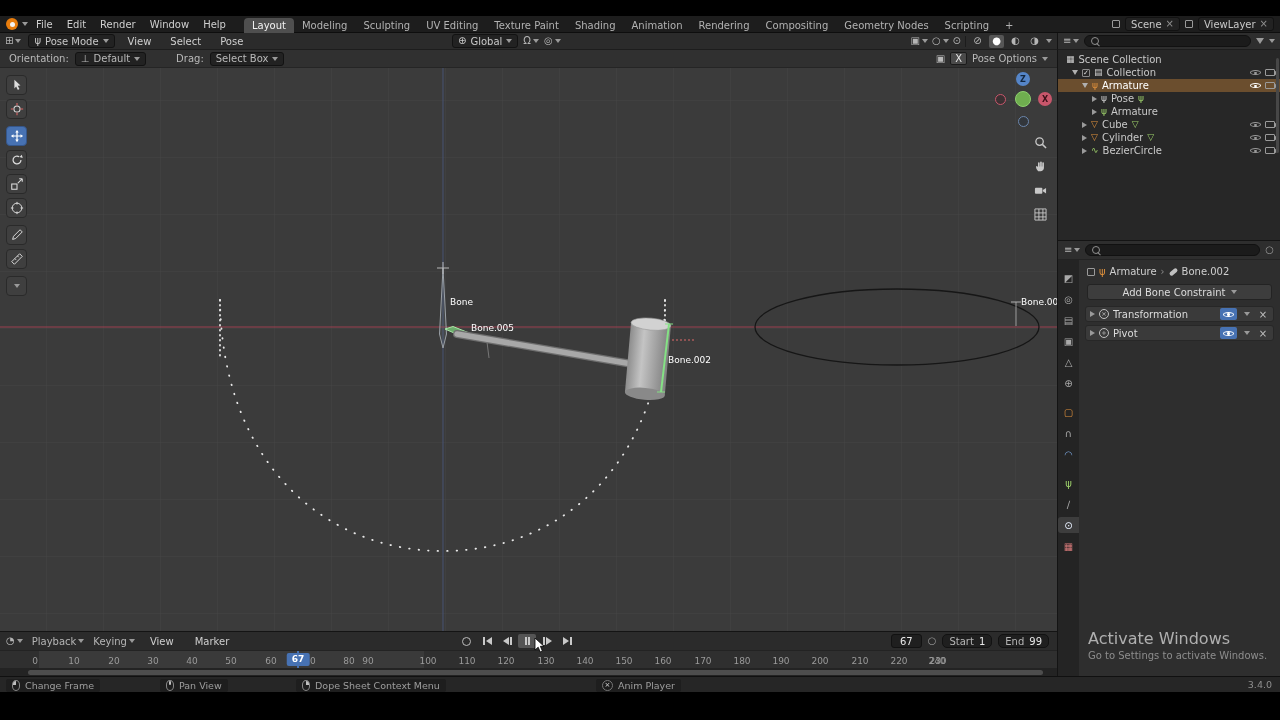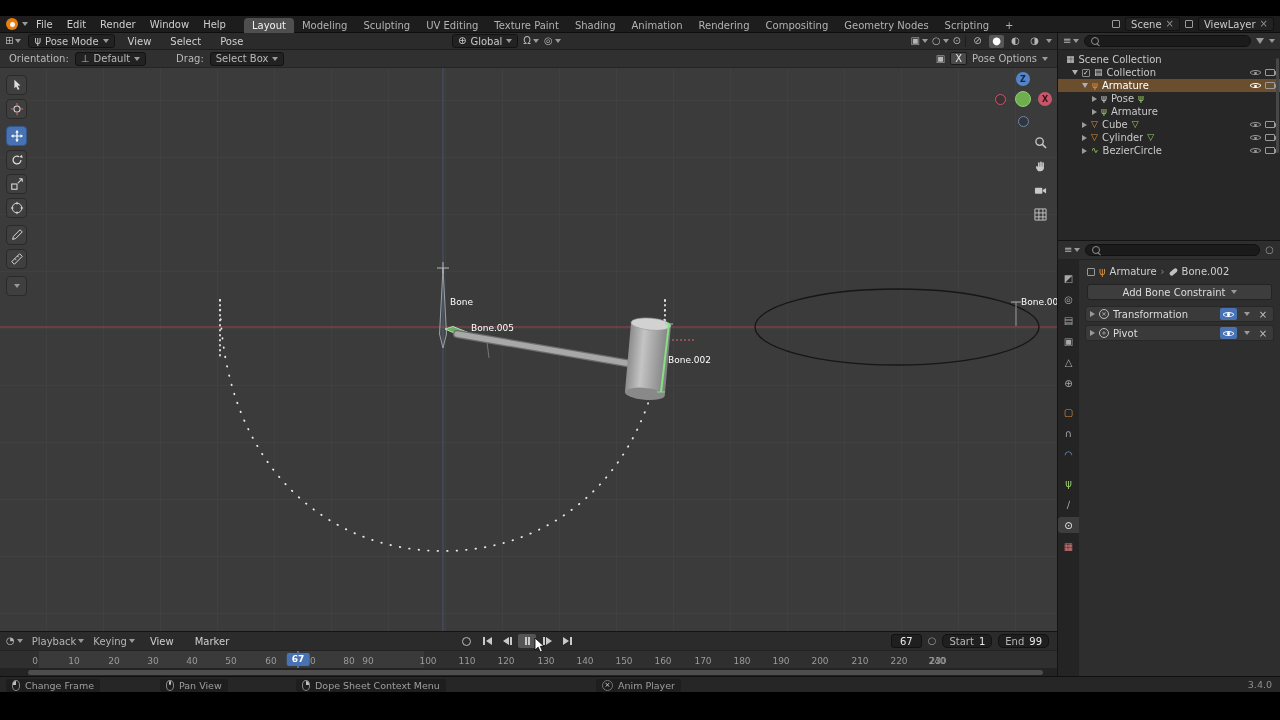--- a/index.html
+++ b/index.html
@@ -637,14 +637,18 @@
       <span class="mouse right"></span>
       <span>Dope Sheet Context Menu</span>
     </span>
     <span class="seg" style="left:596px">
       <span class="cx">×</span>
       <span>Anim Player</span>
     </span>
     <span class="ver">3.4.0</span>
   </div>
 
+  <div class="wm">
+    <div class="wm1">Activate Windows</div>
+    <div class="wm2">Go to Settings to activate Windows.</div>
+  </div>
 
 </div>
 
 </body></html>

